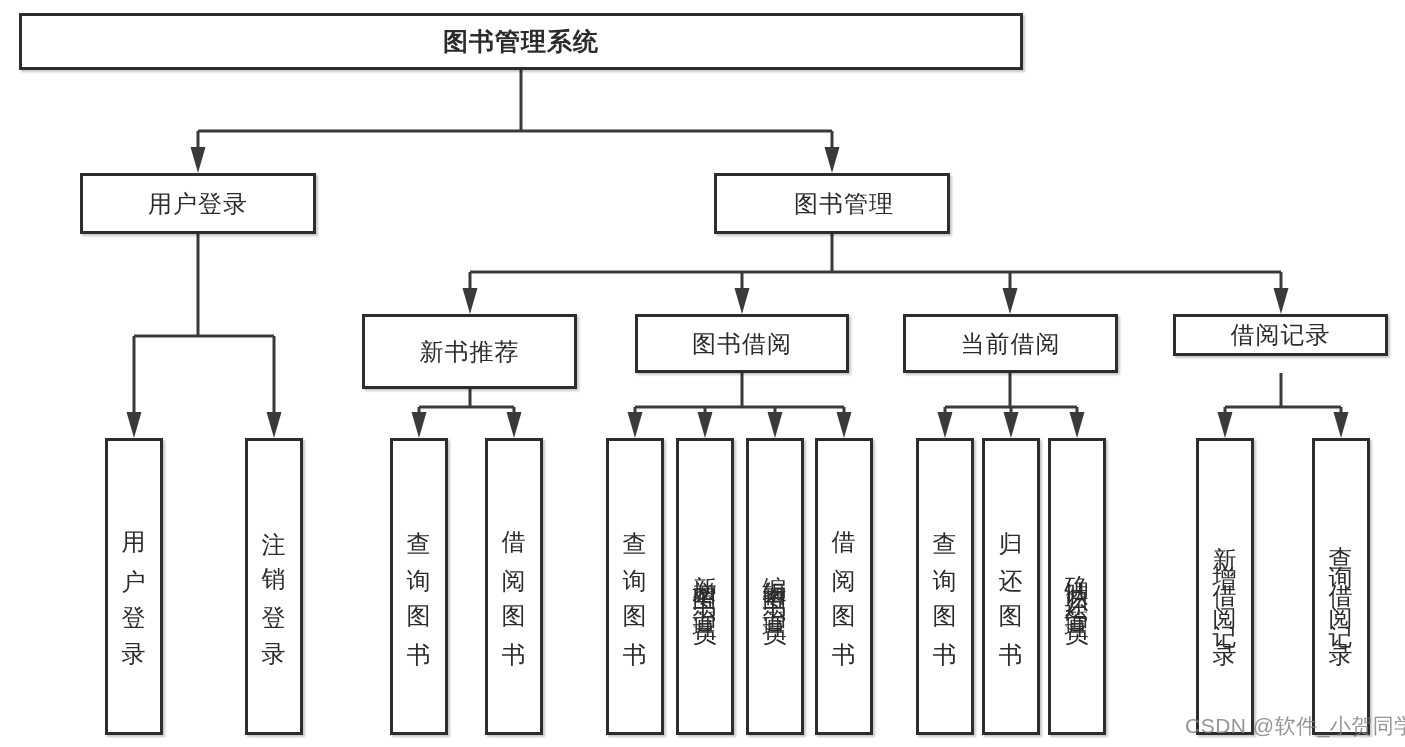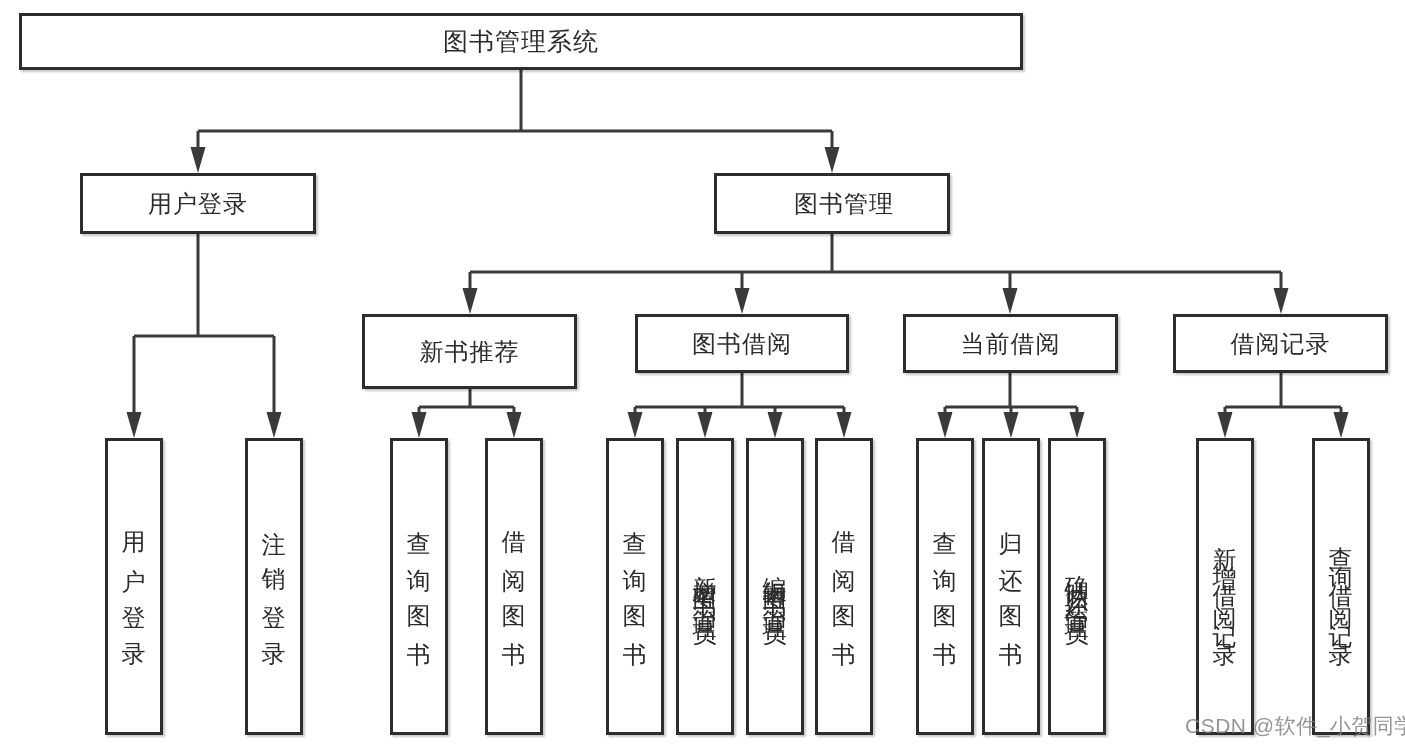--- a/index.html
+++ b/index.html
@@ -95,41 +95,41 @@
       <polygon stroke="none" points="1003.5,412 1018.5,412 1011,438"></polygon>
       <polygon stroke="none" points="1069.5,412 1084.5,412 1077,438"></polygon>
     </g>
     <g stroke="#3a3a3a" stroke-width="3" fill="#3a3a3a">
       <path fill="none" d="M1281,373 L1281,407 M1225,407 L1341,407 M1225,407 L1225,418 M1341,407 L1341,418"></path>
       <polygon stroke="none" points="1217.5,412 1232.5,412 1225,438"></polygon>
       <polygon stroke="none" points="1333.5,412 1348.5,412 1341,438"></polygon>
     </g>
   </svg>
 
-  <div class="box hbox root" style="left:19px; top:13px; width:1004px; height:57px;">
+  <div class="box hbox root" style="left:19px; top:13px; width:1004px; height:57px;font-weight:bold;">
     <span class="lbl">图书管理系统</span>
   </div>
 
   <div class="box hbox" style="left:80px; top:173px; width:236px; height:61px;">
     <span class="lbl">用户登录</span>
   </div>
   <div class="box hbox" style="left:714px; top:173px; width:236px; height:61px;padding-left:24px;">
     <span class="lbl">图书管理</span>
   </div>
 
   <div class="box hbox" style="left:362px; top:314px; width:215px; height:75px;">
     <span class="lbl">新书推荐</span>
   </div>
   <div class="box hbox" style="left:635px; top:314px; width:214px; height:59px;">
     <span class="lbl">图书借阅</span>
   </div>
   <div class="box hbox" style="left:903px; top:314px; width:215px; height:59px;">
     <span class="lbl">当前借阅</span>
   </div>
-  <div class="box hbox" style="left:1173px; top:314px; width:215px; height:59px;">
+  <div class="box hbox" style="left:1173px; top:314px; width:215px; height:42px;">
     <span class="lbl">借阅记录</span>
   </div>
 
   <div class="box vbox" style="left:105px; top:438px; width:58px; height:297px;">
     <span class="lbl" style="letter-spacing: 1.55em;">用户登录</span>
   </div>
   <div class="box vbox" style="left:245px; top:438px; width:58px; height:297px;">
     <span class="lbl" style="letter-spacing: 1.55em;">注销登录</span>
   </div>
   <div class="box vbox" style="left:390px; top:438px; width:58px; height:297px;">

